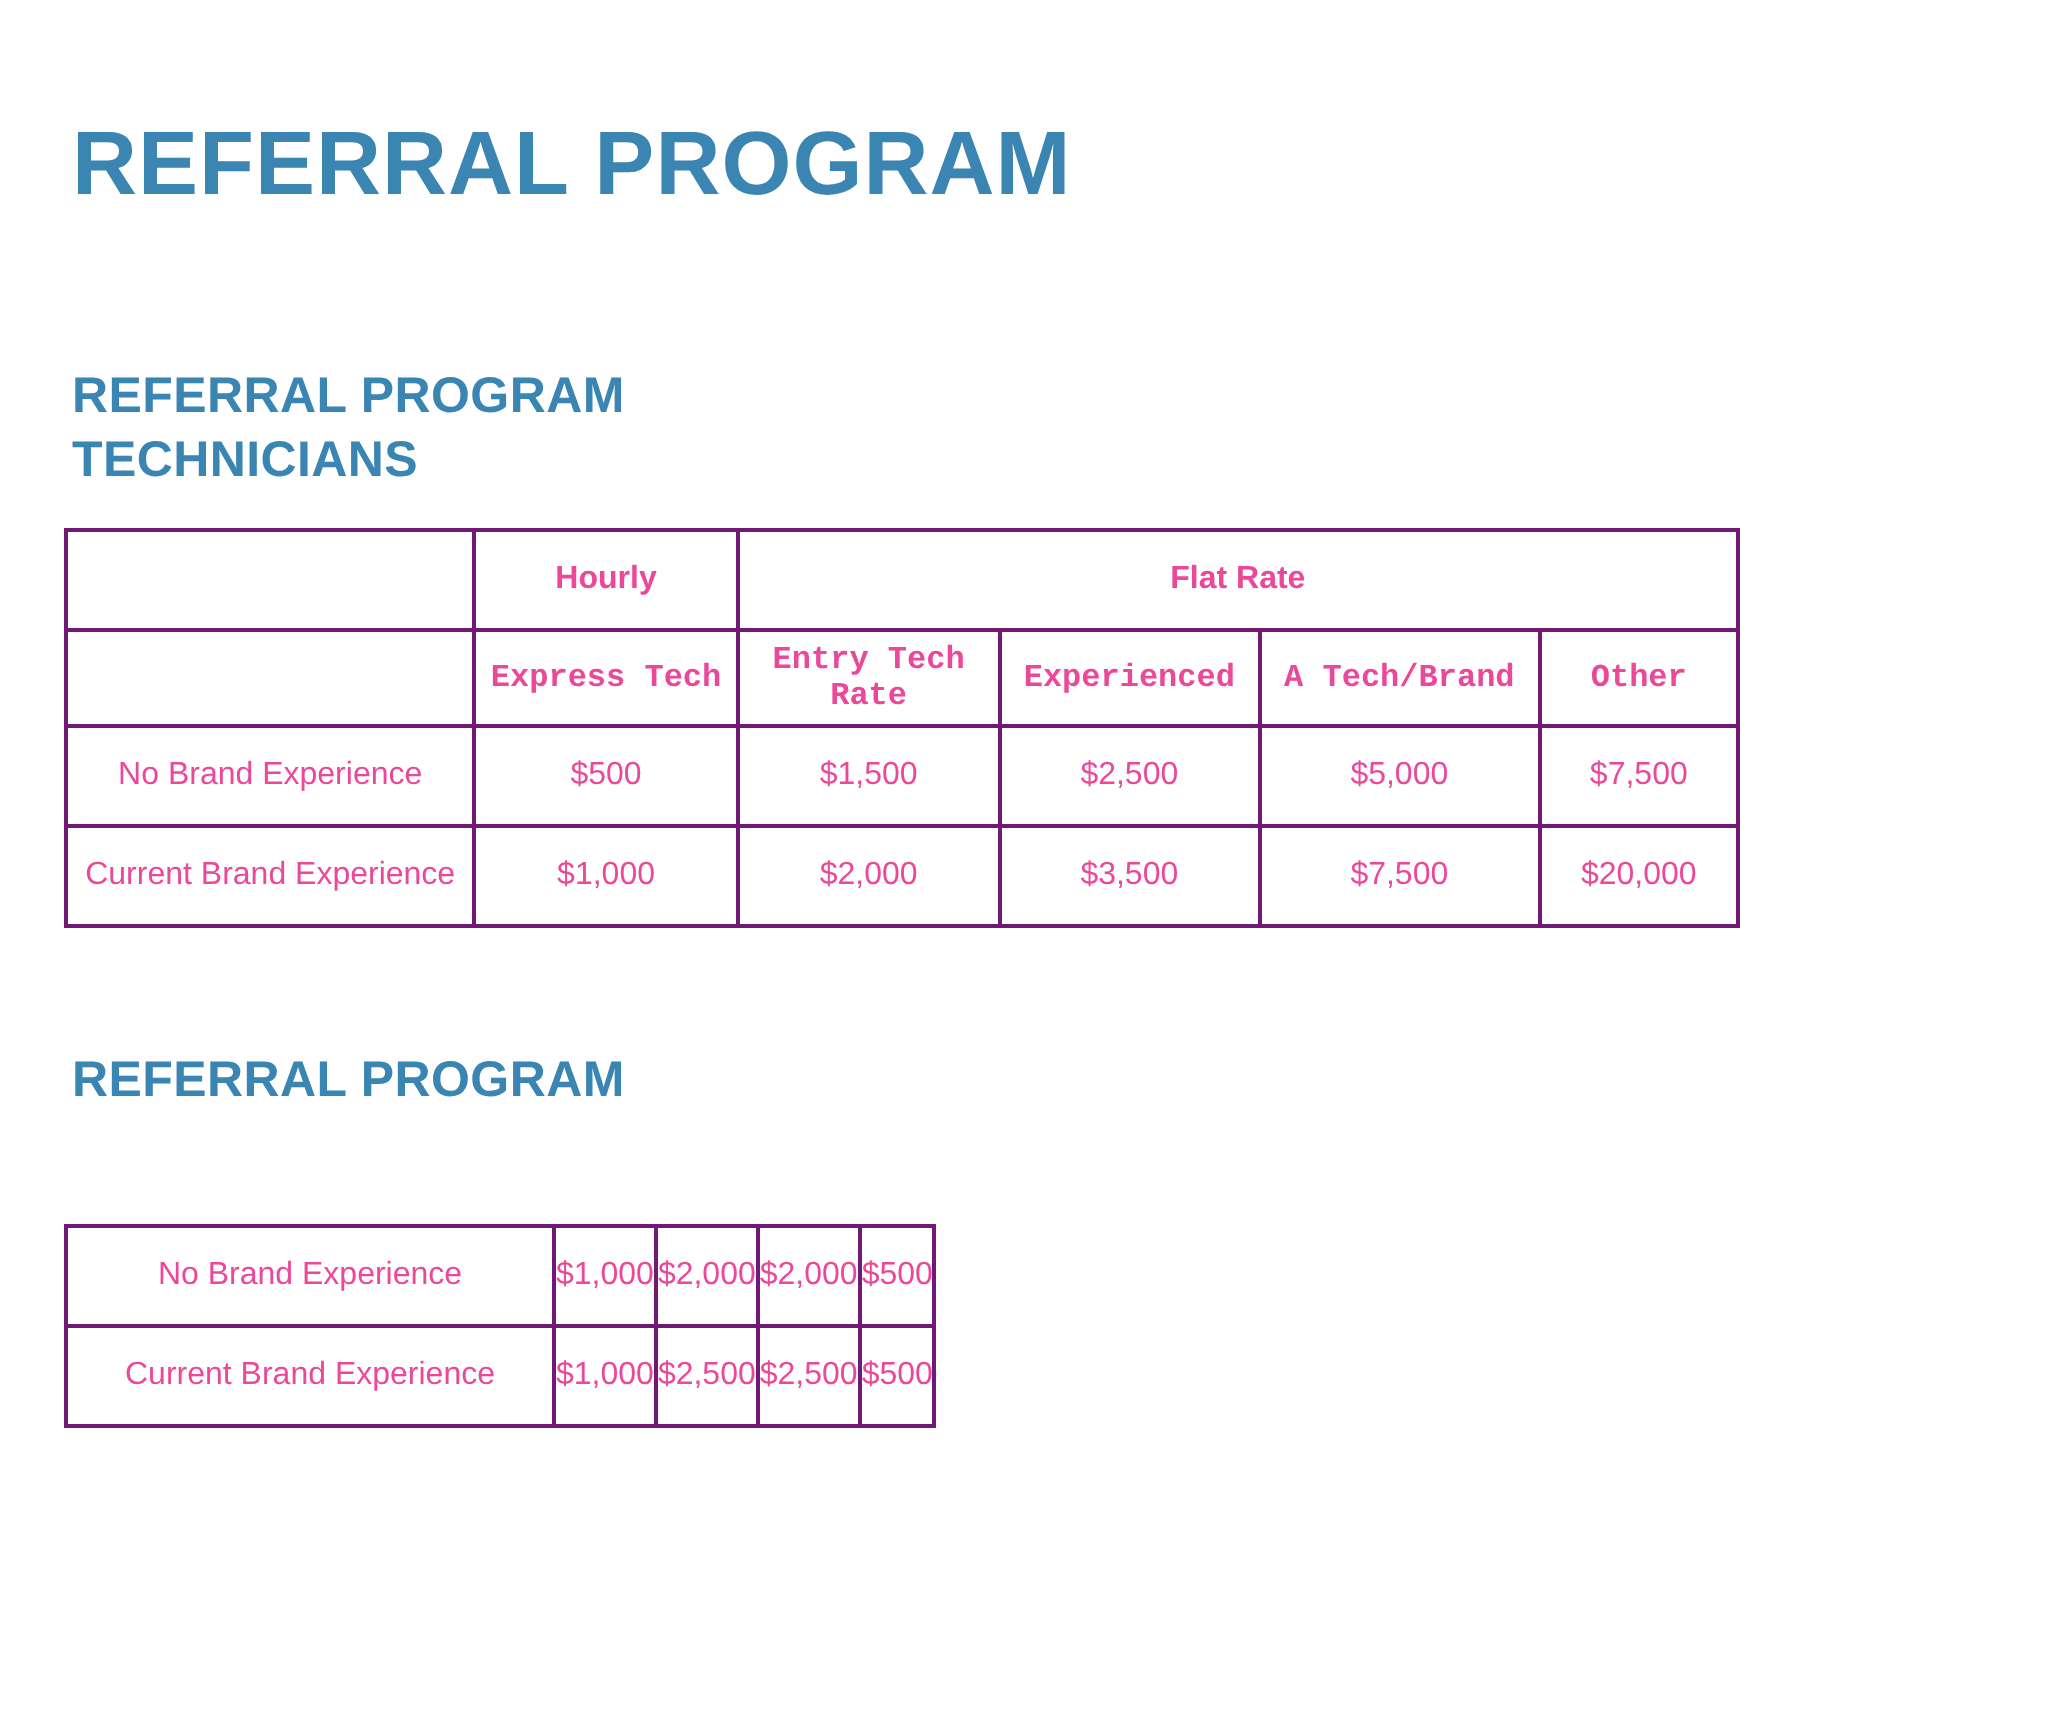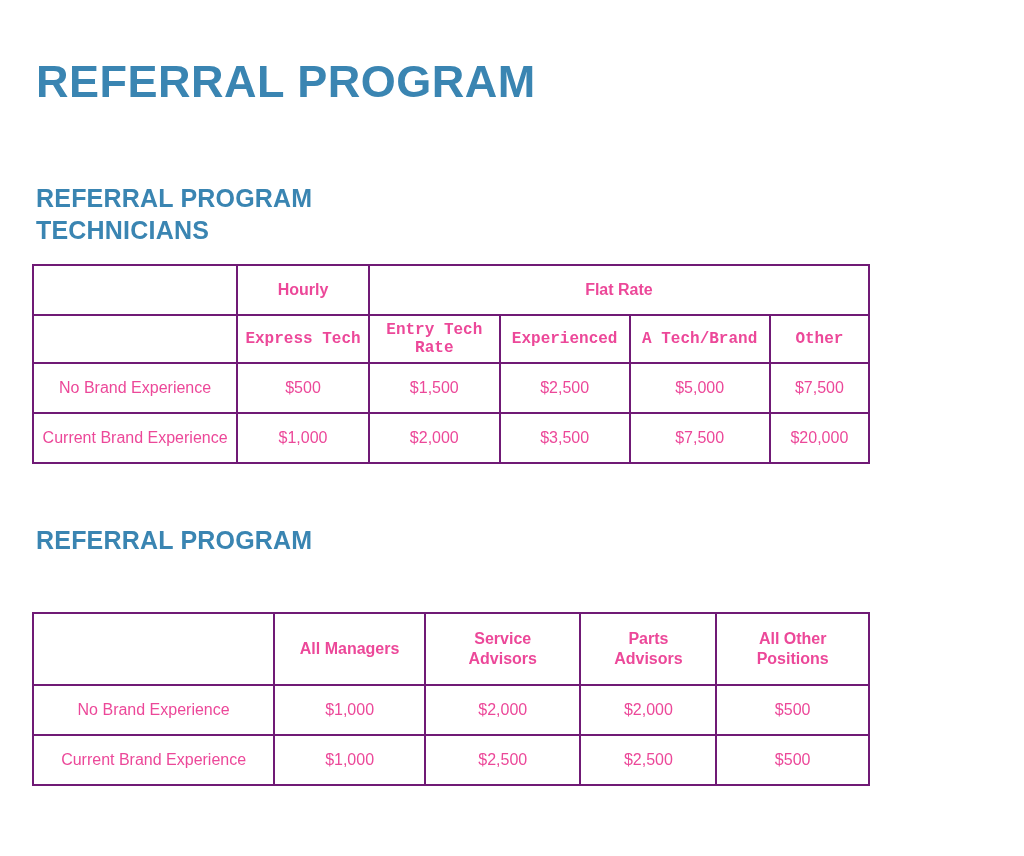--- a/index.html
+++ b/index.html
@@ -140,38 +140,20 @@
     </tbody>
   </table>
 
   <div class="section-heading" id="heading-other">
     <div>REFERRAL PROGRAM</div>
   </div>
 
   <table class="grid" id="table-other">
     <tbody>
       <tr>
-        <td class="empty-cell c-label"></td>
-        <th class="c-mgr h-head2">
-          <div class="two-line">All Managers</div>
-        </th>
-        <th class="c-sa h-head2">
-          <div class="two-line">Service</div>
-          <div class="two-line">Advisors</div>
-        </th>
-        <th class="c-pa h-head2">
-          <div class="two-line">Parts</div>
-          <div class="two-line">Advisors</div>
-        </th>
-        <th class="c-other h-head2">
-          <div class="two-line">All Other</div>
-          <div class="two-line">Positions</div>
-        </th>
-      </tr>
-      <tr>
         <td class="rowlabel c-label h-data">No Brand Experience</td>
         <td class="h-data">$1,000</td>
         <td class="h-data">$2,000</td>
         <td class="h-data">$2,000</td>
         <td class="h-data">$500</td>
       </tr>
       <tr>
         <td class="rowlabel c-label h-data">Current Brand Experience</td>
         <td class="h-data">$1,000</td>
         <td class="h-data">$2,500</td>

